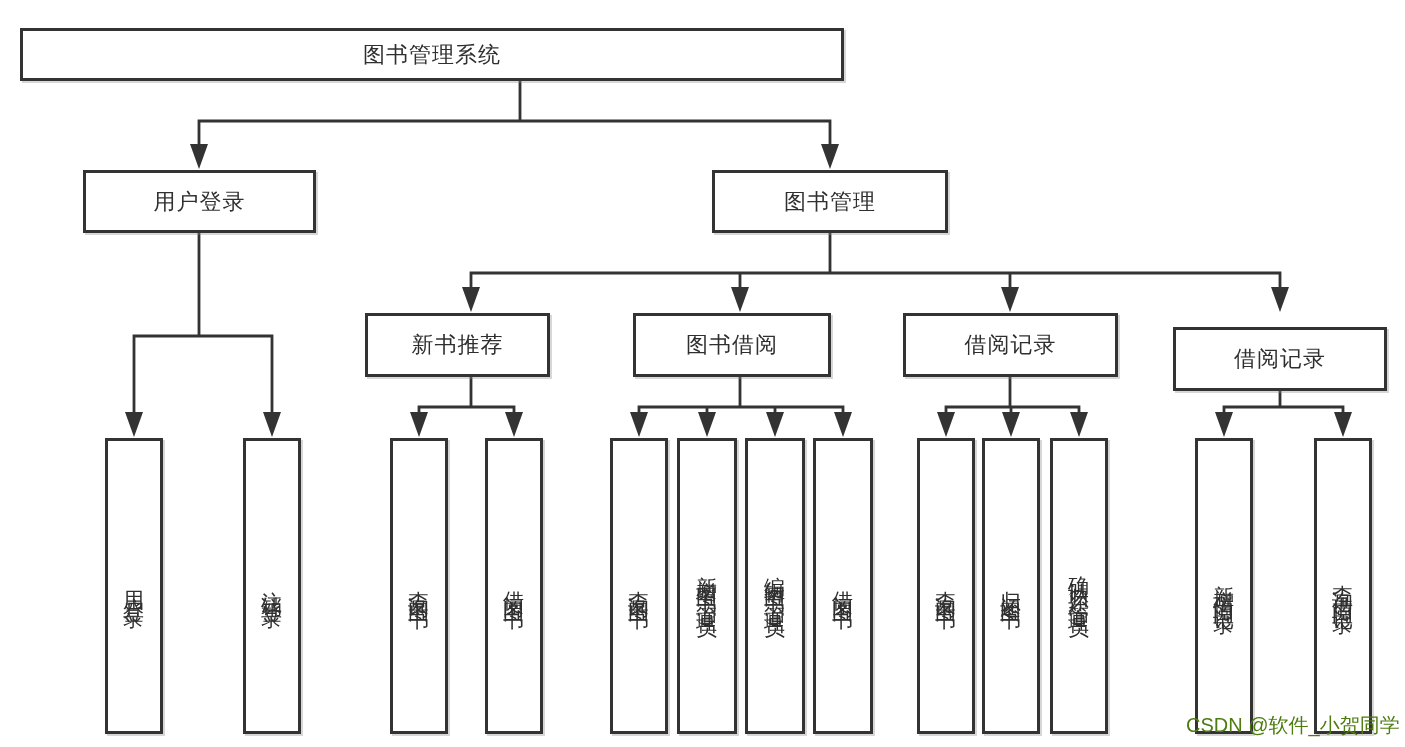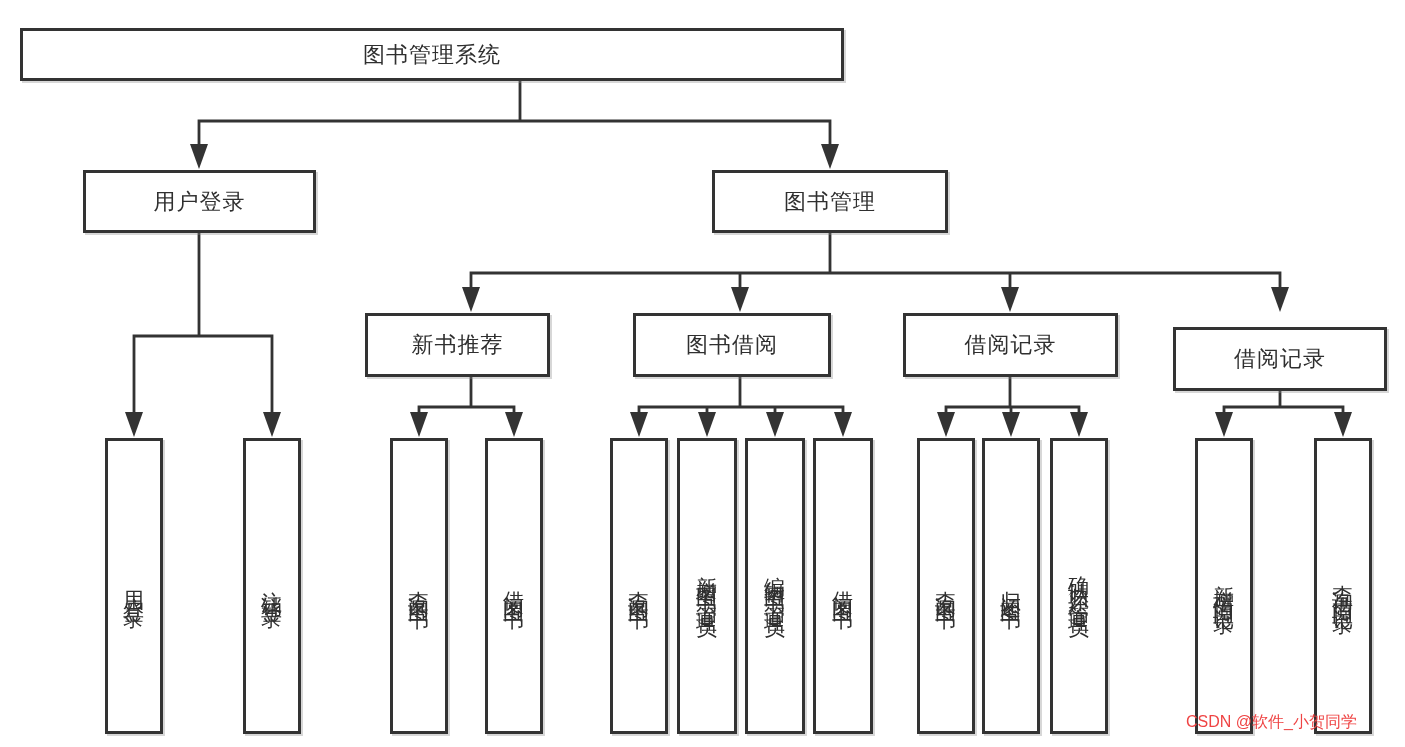--- a/index.html
+++ b/index.html
@@ -16,21 +16,21 @@
     position:absolute;box-sizing:border-box;background:#fff;
     border:3px solid #333;display:flex;align-items:center;justify-content:center;
     box-shadow:2px 2px 0 rgba(140,140,140,.35);
   }
   .vbox .vtext{
     writing-mode:vertical-rl;text-orientation:mixed;
     font-size:21px;line-height:1;letter-spacing:6px;color:#2f2f2f;
   }
   .watermark{
     position:absolute;left:1186px;top:712px;
-    font-size:16px;color:#ef4444;white-space:nowrap;
+    font-size:20px;color:#4d7c0f;white-space:nowrap;
   }
 </style>
 </head>
 <body>
 
 <div id="canvas">
 
   <svg id="wires" width="1405" height="747" viewBox="0 0 1405 747">
     <g stroke="#333" stroke-width="2.8" fill="none" stroke-linecap="square">
 

